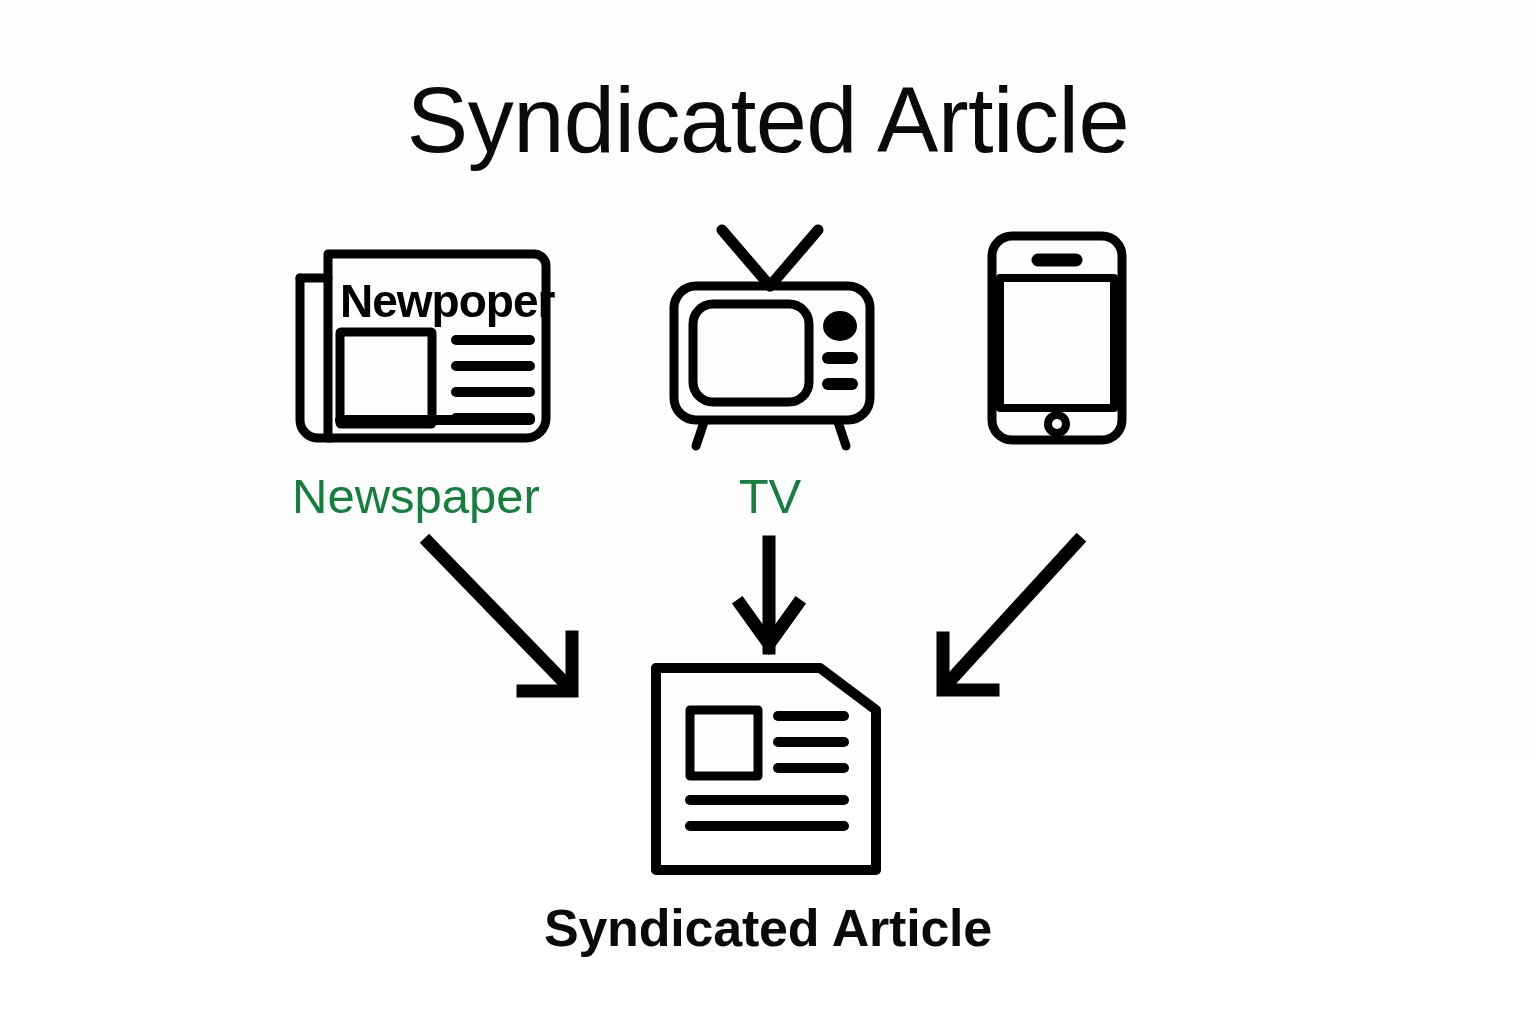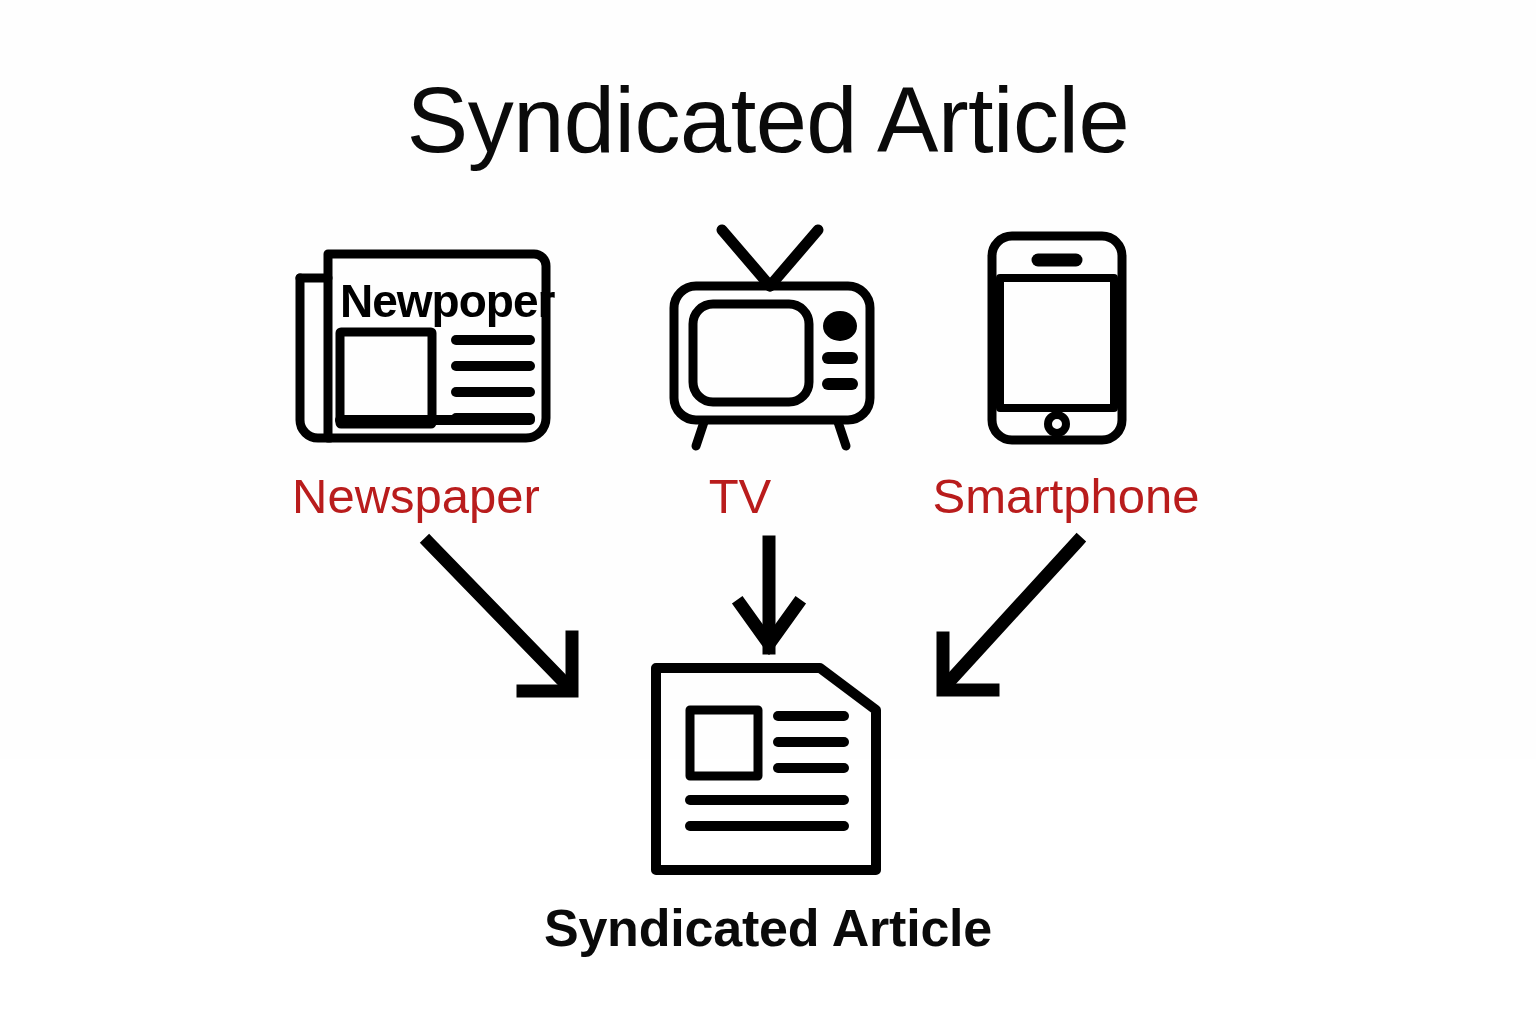--- a/index.html
+++ b/index.html
@@ -33,28 +33,28 @@
     letter-spacing: -0.5px;
     color: #0a0a0a;
     line-height: 1.05;
     font-family: "Liberation Sans", sans-serif;
   }
 
   
   .node-label {
     font-size: 49px;
     font-weight: 500;
-    color: #b91c1c;
+    color: #15803d;
     text-align: center;
     line-height: 1;
     white-space: nowrap;
     font-family: "Liberation Sans", sans-serif;
   }
   #label-newspaper { left: 160px;  top: 472px; width: 512px; }
-  #label-tv        { left: 584px;  top: 472px; width: 312px; }
+  #label-tv        { left: 614px;  top: 472px; width: 312px; }
   #label-phone     { left: 906px;  top: 472px; width: 320px; }
 
   
   #caption-doc {
     left: 368px;
     top: 902px;
     width: 800px;
     text-align: center;
     font-size: 52px;
     font-weight: 700;
@@ -159,21 +159,20 @@
 
       <path d="M42 140 L196 140" stroke-width="10"></path>
       <path d="M42 166 L196 166" stroke-width="10"></path>
     </svg>
   </div>
 
   <div class="abs node-label" id="label-newspaper">Newspaper</div>
 
   <div class="abs node-label" id="label-tv">TV</div>
 
-  <div class="abs node-label" id="label-phone">Smartphone</div>
 
   <svg class="abs" id="arrows-layer" viewBox="0 0 1536 1024" fill="none" stroke="#000" stroke-width="13" stroke-linecap="square" stroke-linejoin="miter">
 
     <g>
       <path d="M429 543 L566 684"></path>
       <path d="M572 637 L572 691 L523 691"></path>
     </g>
 
     <g>
       <path d="M769 542 L769 648"></path>

